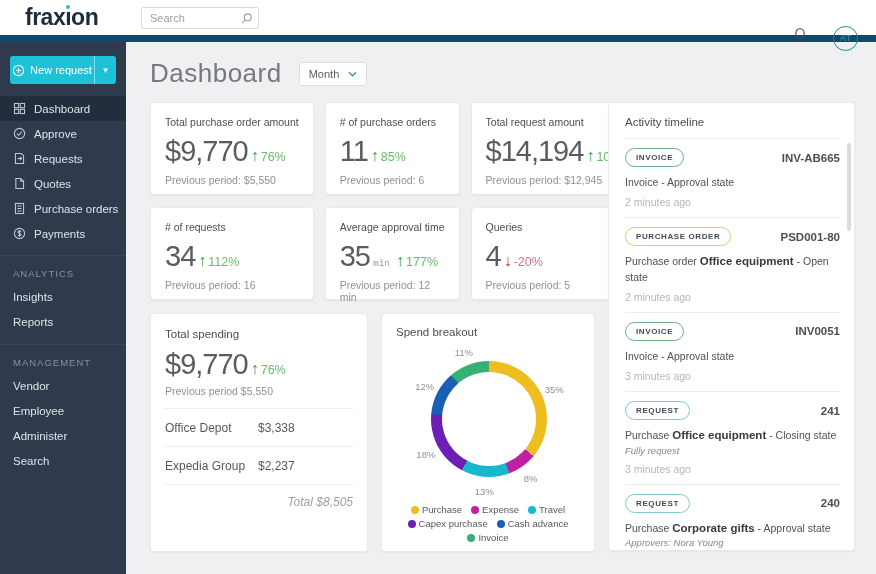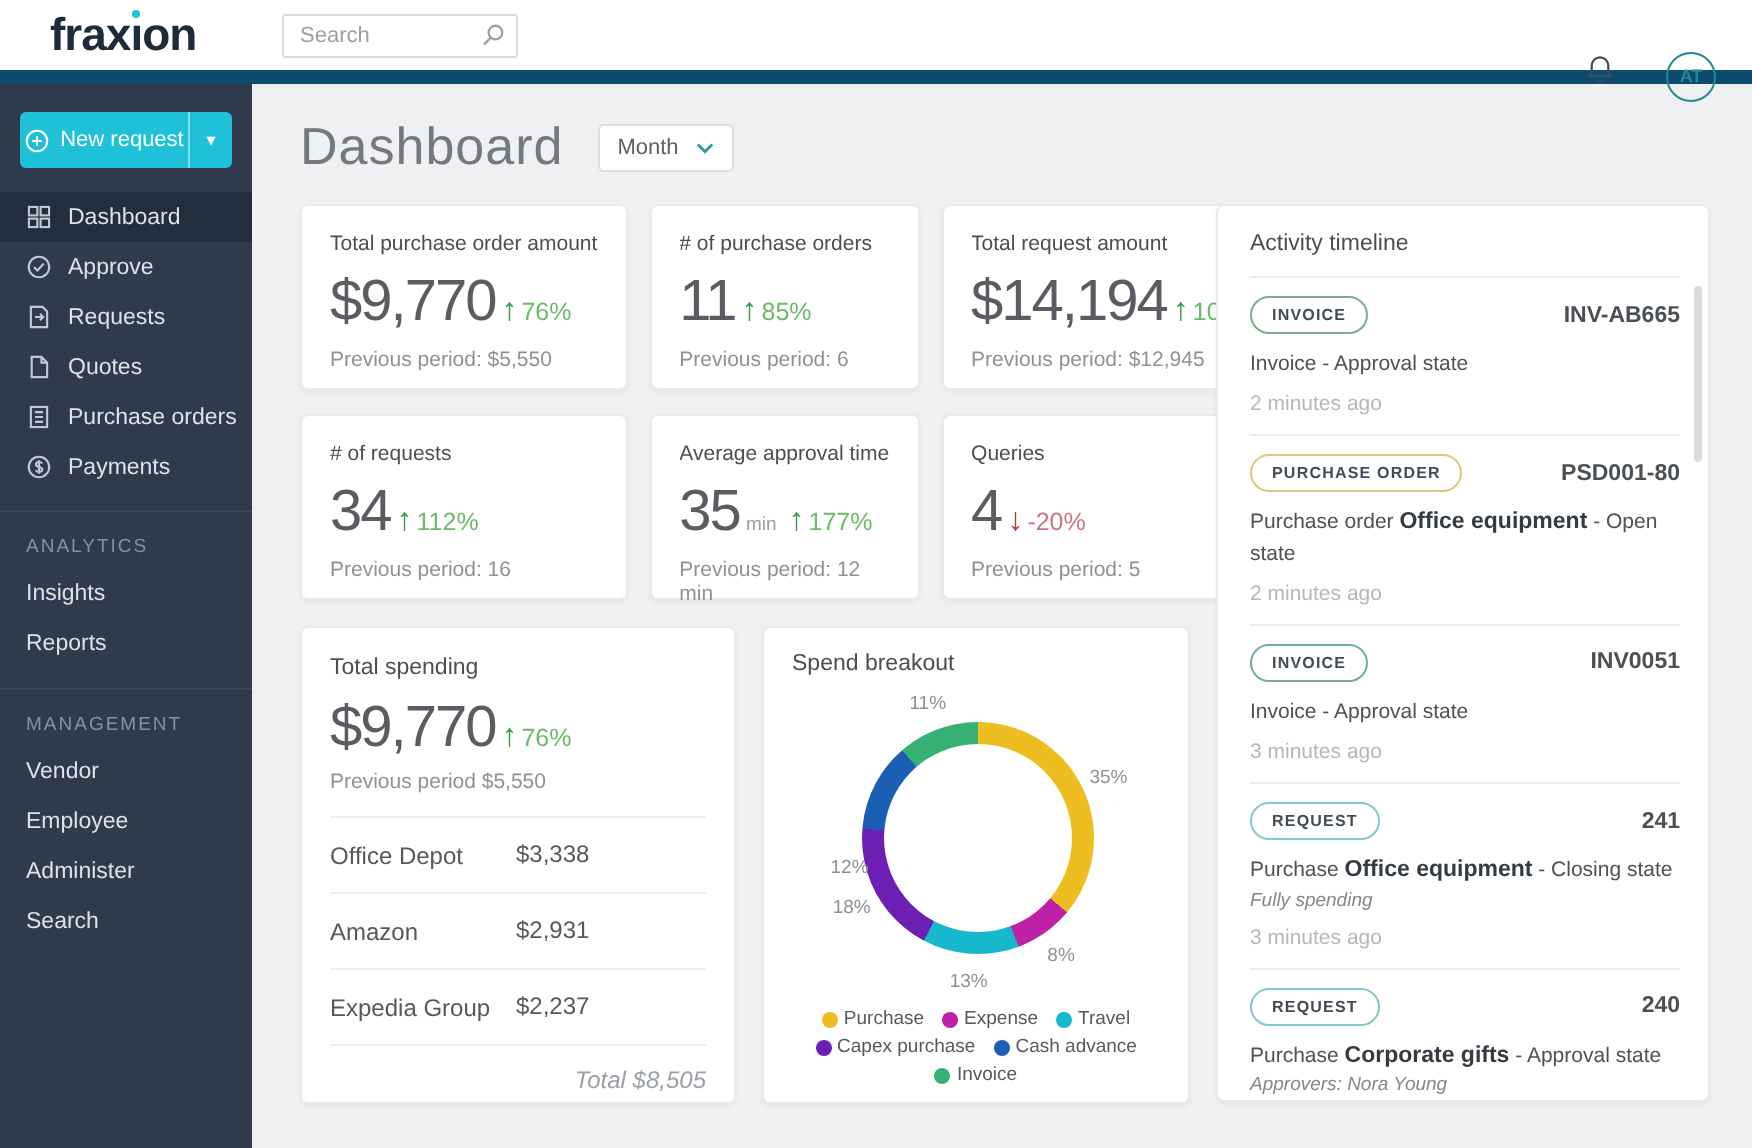--- a/index.html
+++ b/index.html
@@ -46,21 +46,21 @@
 
   .content { display:flex; gap:13px; }
   .left-col { width:445px; }
   .kpi-grid { display:grid; grid-template-columns:repeat(3,1fr); gap:12px 11px; }
   .card { background:#fff; border:1px solid #e8eaec; border-radius:4px;
     box-shadow:0 1px 2px rgba(0,0,0,.05); }
   .kpi { height:93px; padding:13px 14px; }
   .kpi-label { font-size:10.5px; color:#4a4f54; white-space:nowrap; overflow:hidden; }
   .kpi-val-row { display:flex; align-items:baseline; margin:7px 0 6px; }
   .kpi-val { font-size:29px; color:#595d62; letter-spacing:-1px; }
-  .kpi-unit { font-size:9.5px; color:#9aa0a5; margin:0 3px; }
+  .kpi-unit { font-size:9.5px; color:#9aa0a5; margin:0 3px;font-family:Liberation Mono, monospace; }
   .arrow { font-size:16px; font-weight:700; margin-left:3px; }
   .up .arrow { color:#2f9e40; } .down .arrow { color:#b93a2e; }
   .pct { font-size:12.5px; margin-left:2px; }
   .up .pct { color:#6cb96a; } .down .pct { color:#cd7680; }
   .kpi-prev { font-size:10.5px; color:#8d9297; }
 
   .bottom-row { display:flex; gap:13px; margin-top:13px; }
   .spend-card { width:218px; height:239px; padding:14px; }
   .card-title { font-size:11.5px; color:#4a4f54; }
   .sp-val-row { display:flex; align-items:baseline; margin:8px 0 4px; }
@@ -277,40 +277,36 @@
               <span class="sp-val">$9,770</span>
               <span class="arrow">↑</span>
               <span class="pct">76%</span>
             </div>
           <div class="sp-prev">Previous period $5,550</div>
           <div class="vrow">
             <span class="vname">Office Depot</span>
             <span class="vright"><span class="vamt">$3,338</span><span class="vbar"><i style="width: 34.1658%;"></i></span></span>
           </div>
           <div class="vrow">
-            <span class="vname">Amazon</span>
-            <span class="vright"><span class="vamt">$2,931</span><span class="vbar"><i style="width: 30%;"></i></span></span>
-          </div>
-          <div class="vrow">
             <span class="vname">Expedia Group</span>
             <span class="vright"><span class="vamt">$2,237</span><span class="vbar"><i style="width: 22.8966%;"></i></span></span>
           </div>
           <div class="sp-total">Total $8,505</div>
         </div>
 
         <div class="card donut-card">
           <div class="card-title">Spend breakout</div>
           <div class="donut-wrap">
             <div class="donut-ring" style="background: conic-gradient(rgb(238, 189, 32) 0deg, rgb(238, 189, 32) 129.897deg, rgb(191, 33, 166) 129.897deg, rgb(191, 33, 166) 159.588deg, rgb(23, 184, 204) 159.588deg, rgb(23, 184, 204) 207.835deg, rgb(109, 30, 181) 207.835deg, rgb(109, 30, 181) 274.639deg, rgb(26, 95, 180) 274.639deg, rgb(26, 95, 180) 319.175deg, rgb(55, 177, 115) 319.175deg, rgb(55, 177, 115) 360deg);"></div>
             <div class="donut-hole"></div>
           <span class="donut-label" style="left: 158.227px; top: 48.5128px;">35%</span>
               <span class="donut-label" style="left: 134.562px; top: 137.793px;">8%</span>
               <span class="donut-label" style="left: 88.3395px; top: 150.849px;">13%</span>
               <span class="donut-label" style="left: 29.8835px; top: 113.645px;">18%</span>
-              <span class="donut-label" style="left: 28.7947px; top: 46.4166px; margin-top: 48px;">12%</span>
+              <span class="donut-label" style="left: 28.7947px; top: 46.4166px;">12%</span>
               <span class="donut-label" style="left: 67.8882px; top: 11.5211px;">11%</span>
             </div>
           <div class="lg">
               <span class="lg-item">
                 <i class="lg-dot" style="background: rgb(238, 189, 32);"></i>
                 <span>Purchase</span>
               </span>
               <span class="lg-item">
                 <i class="lg-dot" style="background: rgb(191, 33, 166);"></i>
                 <span>Expense</span>
@@ -366,21 +362,21 @@
         <div class="act-desc"><span>Invoice - Approval state</span></div>
         <div class="act-time">3 minutes ago</div>
       </div>
 
       <div class="act-item">
         <div class="act-head">
             <span class="pill pill-request">REQUEST</span>
             <span class="act-id">241</span>
           </div>
         <div class="act-desc"><span>Purchase </span><b>Office equipment</b><span> - Closing state</span></div>
-        <div class="act-note">Fully spending</div>
+        <div class="act-note">Fully request</div>
         <div class="act-time">3 minutes ago</div>
       </div>
 
       <div class="act-item">
         <div class="act-head">
             <span class="pill pill-request">REQUEST</span>
             <span class="act-id">240</span>
           </div>
         <div class="act-desc"><span>Purchase </span><b>Corporate gifts</b><span> - Approval state</span></div>
         <div class="act-note">Approvers: Nora Young</div>

